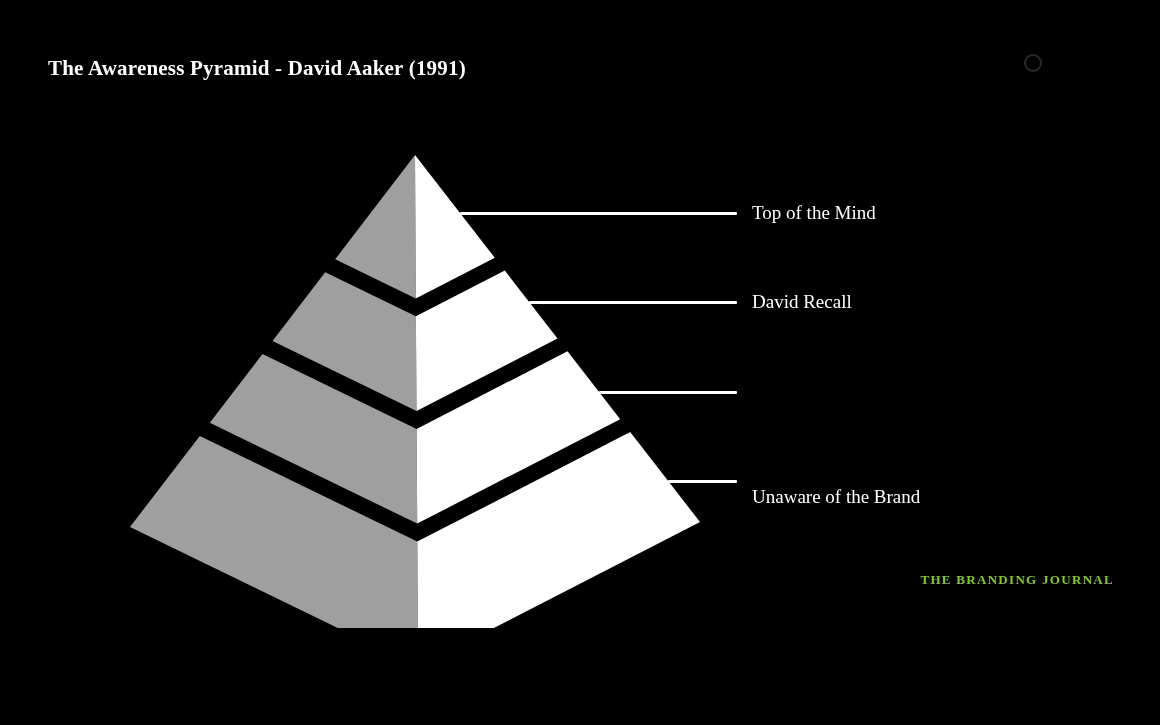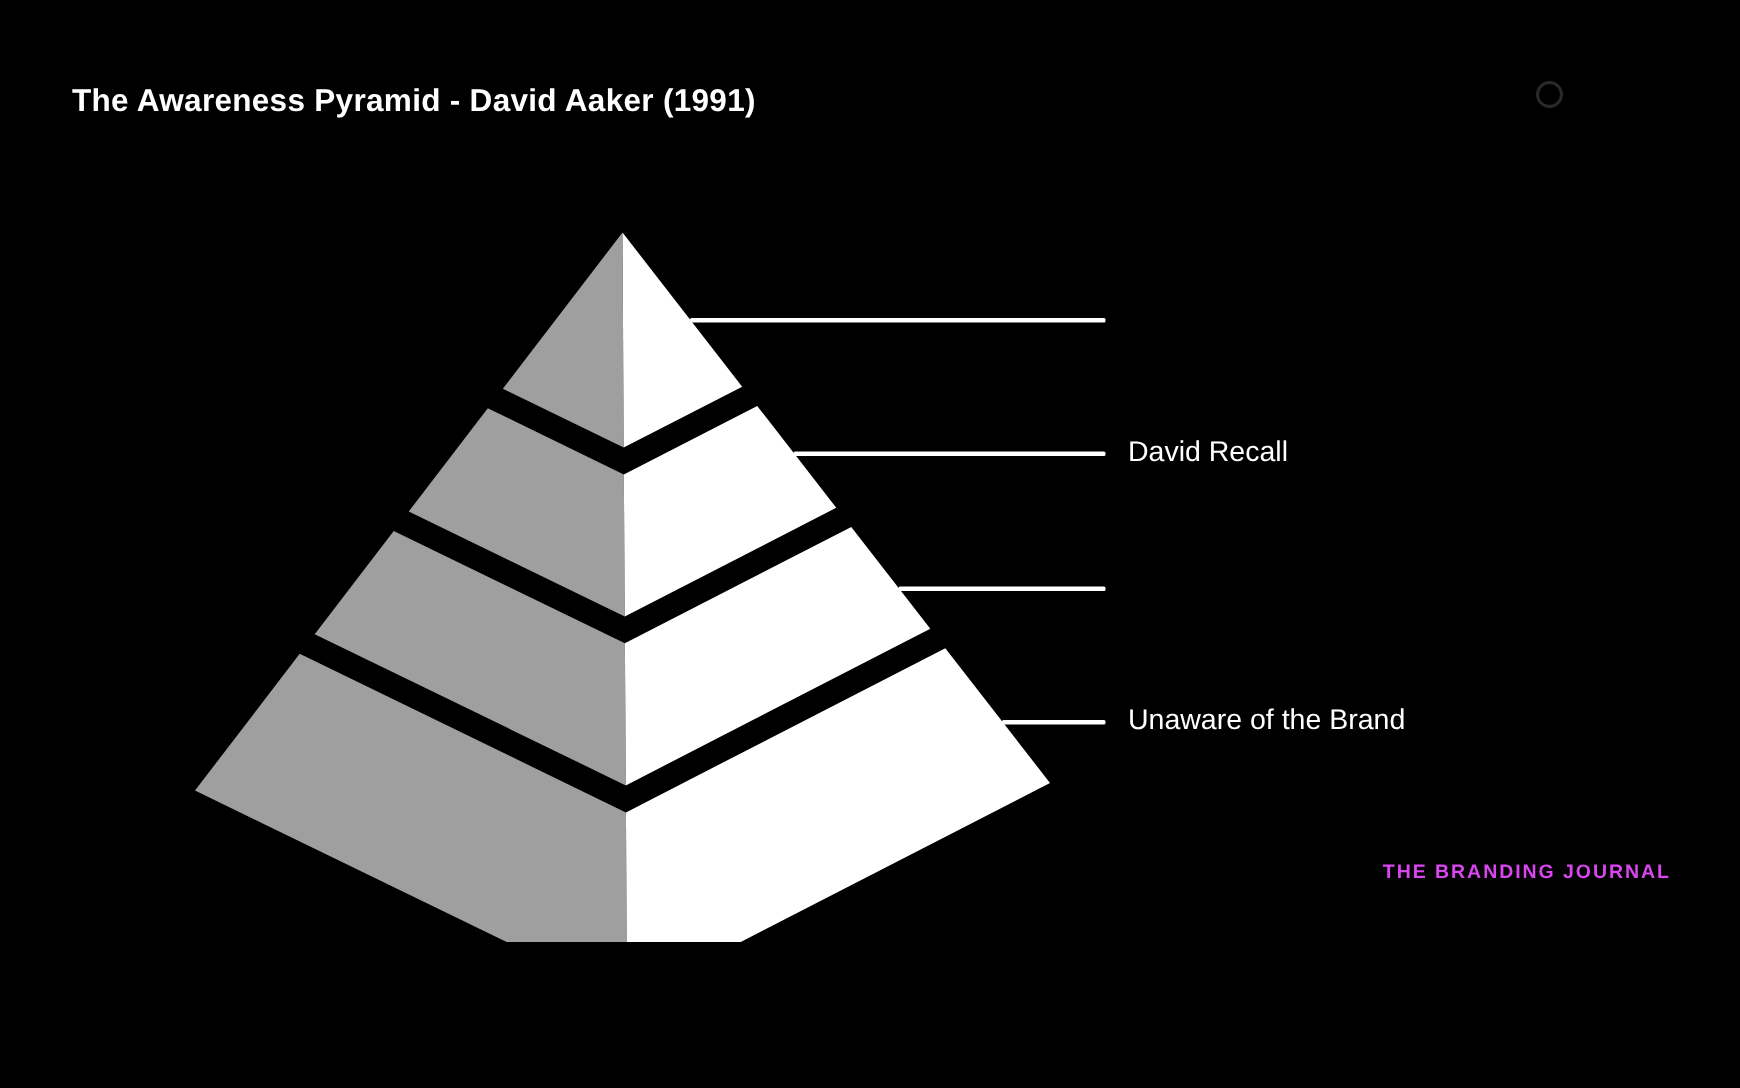--- a/index.html
+++ b/index.html
@@ -6,21 +6,21 @@
     margin: 0;
     padding: 0;
     background: #000;
   }
   .stage {
     position: relative;
     width: 1160px;
     height: 628px;
     background: #000;
     overflow: hidden;
-    font-family: Liberation Sans, sans-serif;
+    font-family: Liberation Serif, serif;
   }
   .title {
     position: absolute;
     left: 48px;
     top: 56px;
     color: #ffffff;
     font-size: 21px;
     font-weight: 700;
     letter-spacing: 0.2px;
   }
@@ -43,21 +43,21 @@
     color: #ffffff;
     font-size: 19px;
     font-weight: 400;
     line-height: 26px;
     white-space: nowrap;
   }
   .footer-logo {
     position: absolute;
     right: 46px;
     bottom: 40px;
-    color: #d946ef;
+    color: #84cc16;
     font-size: 13px;
     font-weight: 700;
     letter-spacing: 1.3px;
     white-space: nowrap;
   }
   .watermark-circle {
     position: absolute;
     left: 1024px;
     top: 54px;
     width: 14px;
@@ -89,18 +89,19 @@
 
     <polygon points="99.8,295.9 317.3,401.6 318,527 30,387" fill="#9f9f9f"></polygon>
     <polygon points="317.3,401.6 530.2,292.1 600,382 318,527" fill="#ffffff"></polygon>
   </svg>
 
   <div class="connector" style="left:460px; top:212px; width:277px"></div>
   <div class="connector" style="left:529px; top:301px; width:208px"></div>
   <div class="connector" style="left:599px; top:391px; width:138px"></div>
   <div class="connector" style="left:668px; top:480px; width:69px"></div>
 
+  <div class="level-label" style="top:200px">Top of the Mind</div>
   <div class="level-label" style="top:289px">David Recall</div>
-  <div class="level-label" style="top:468px">Unaware of the Brand</div>
+  <div class="level-label" style="top:484px">Unaware of the Brand</div>
 
   <div class="footer-logo">THE BRANDING JOURNAL</div>
 
 </div>
 
 </body></html>

